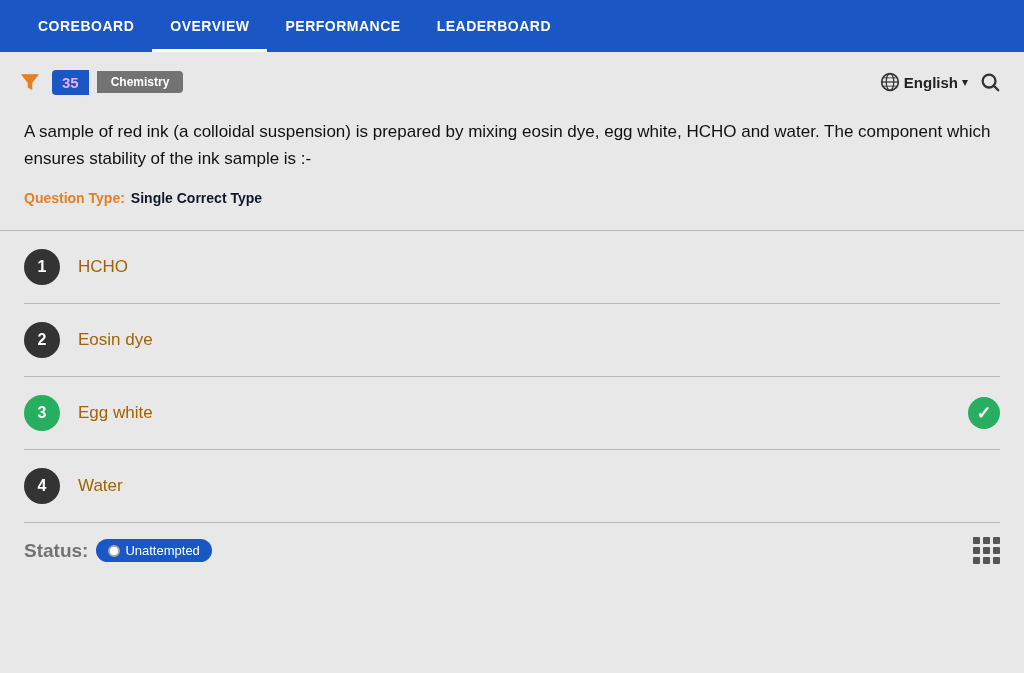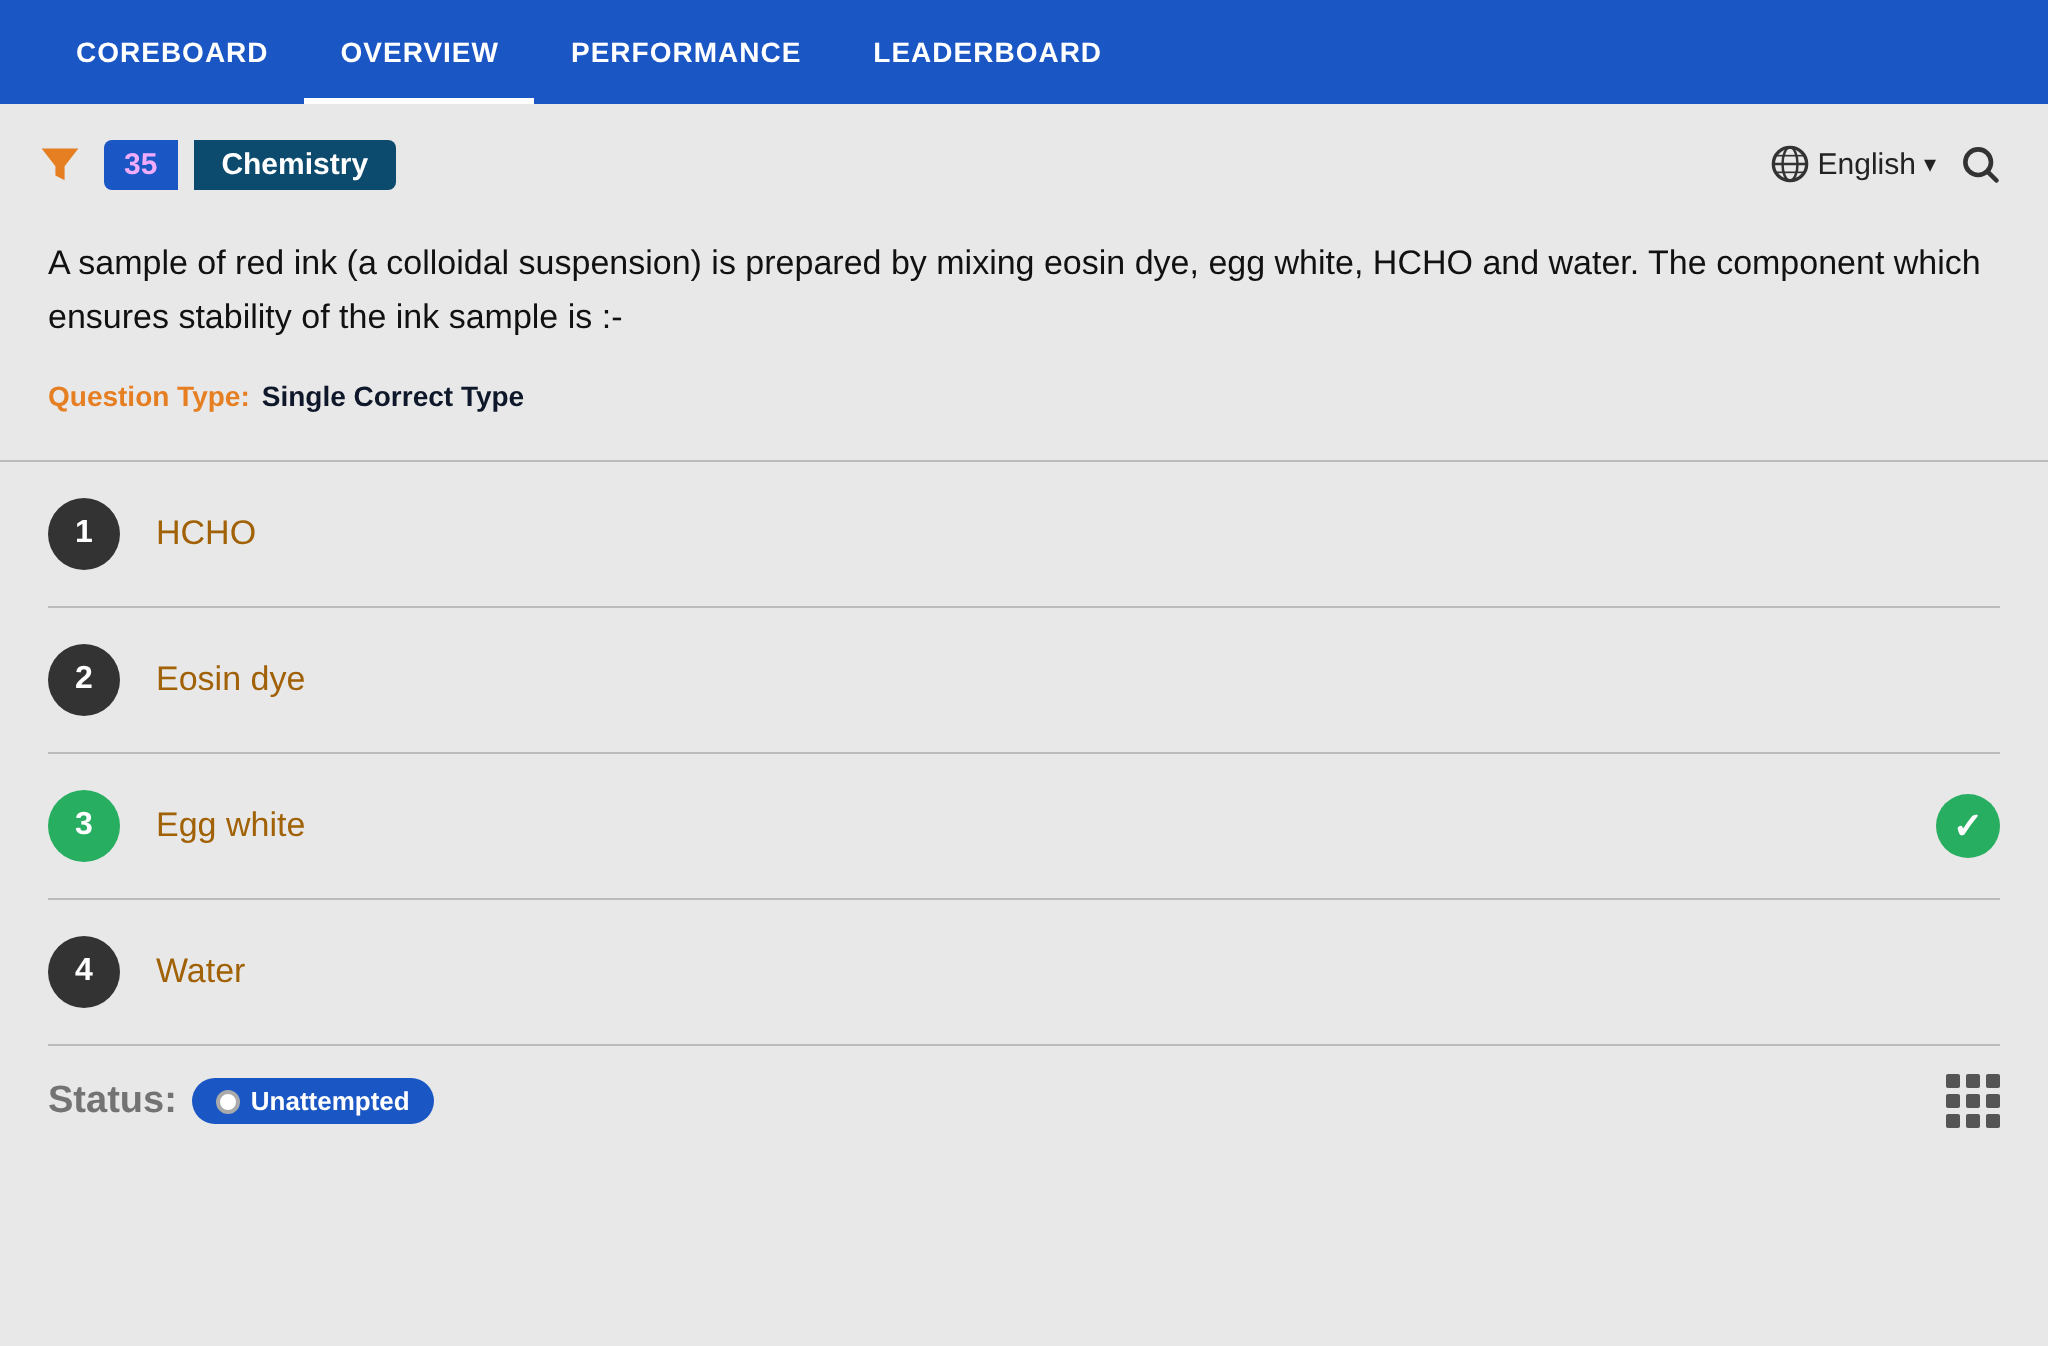--- a/index.html
+++ b/index.html
@@ -74,41 +74,41 @@
     }
     .question-number-badge {
       background: #1a56c4;
       color: #f0abfc;
       font-size: 15px;
       font-weight: 700;
       padding: 4px 10px;
       border-radius: 4px 0 0 4px;
     }
     .subject-badge {
-      background: #0c4a6e;
-      color: #fff;
-      font-size: 15px;
+      background: #737373;
+      color: #fff;
+      font-size: 12px;
       font-weight: 700;
       padding: 4px 14px;
       border-radius: 0 4px 4px 0;
     }
     .header-right {
       display: flex;
       align-items: center;
       gap: 8px;
     }
     .globe-icon-wrap {
       display: flex;
       align-items: center;
       gap: 4px;
       cursor: pointer;
     }
     .english-label {
       font-size: 15px;
-      font-weight: 400;
+      font-weight: 700;
       color: #222;
     }
     .chevron-down {
       font-size: 12px;
       color: #222;
     }
     .search-icon-wrap {
       width: 28px;
       height: 28px;
       display: flex;
@@ -213,21 +213,21 @@
     }
     .status-label {
       font-size: 19px;
       font-weight: 700;
       color: #737373;
     }
     .status-badge {
       background: #1a56c4;
       color: #fff;
       font-size: 13px;
-      font-weight: 700;
+      font-weight: 400;
       padding: 4px 12px;
       border-radius: 14px;
       display: flex;
       align-items: center;
       gap: 5px;
     }
     .grid-icon {
       display: grid;
       grid-template-columns: repeat(3, 7px);
       gap: 3px;

